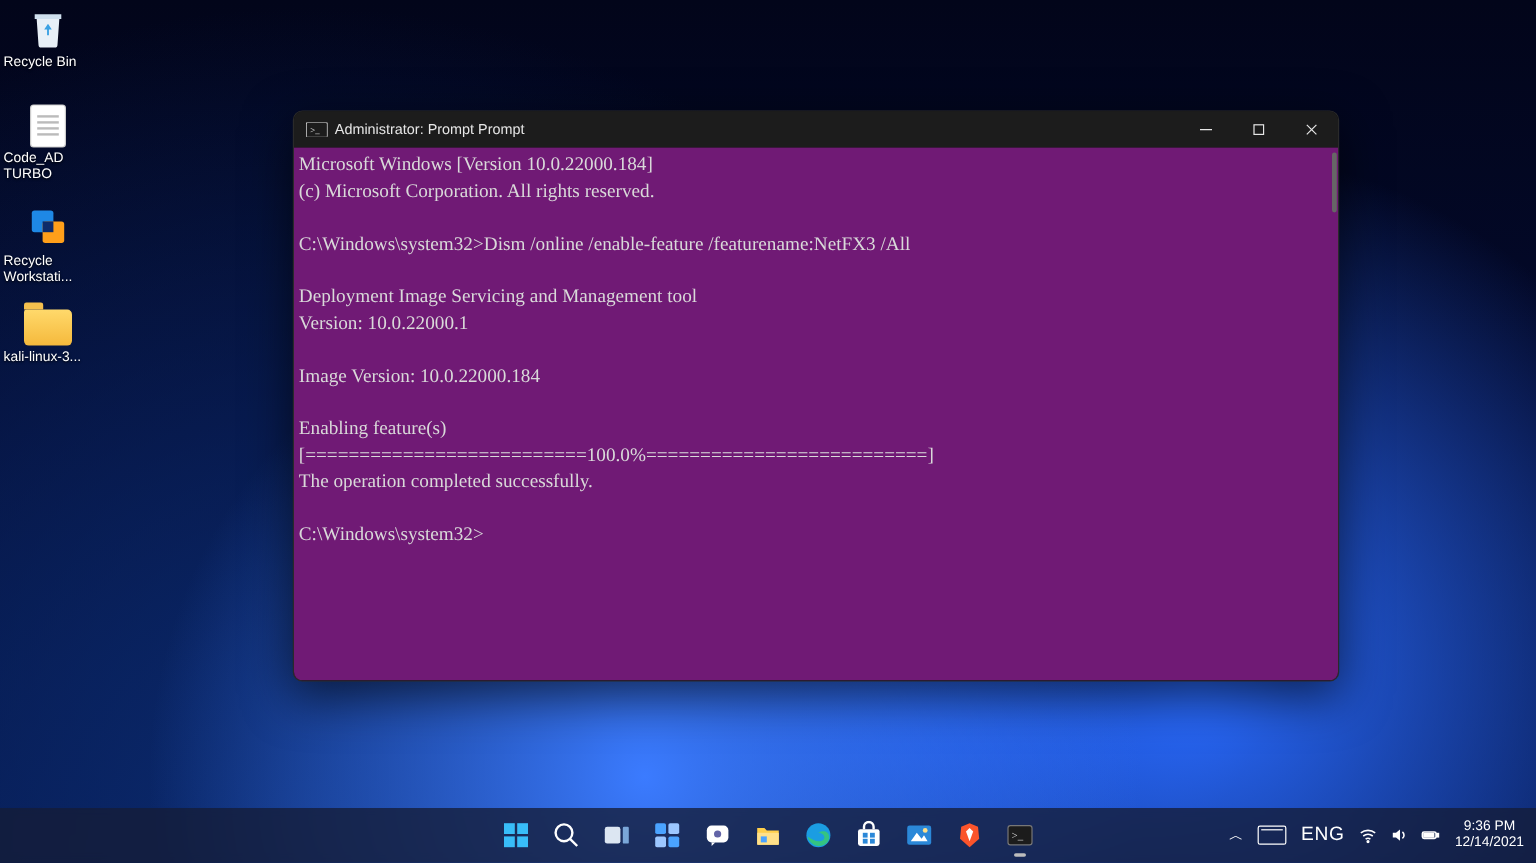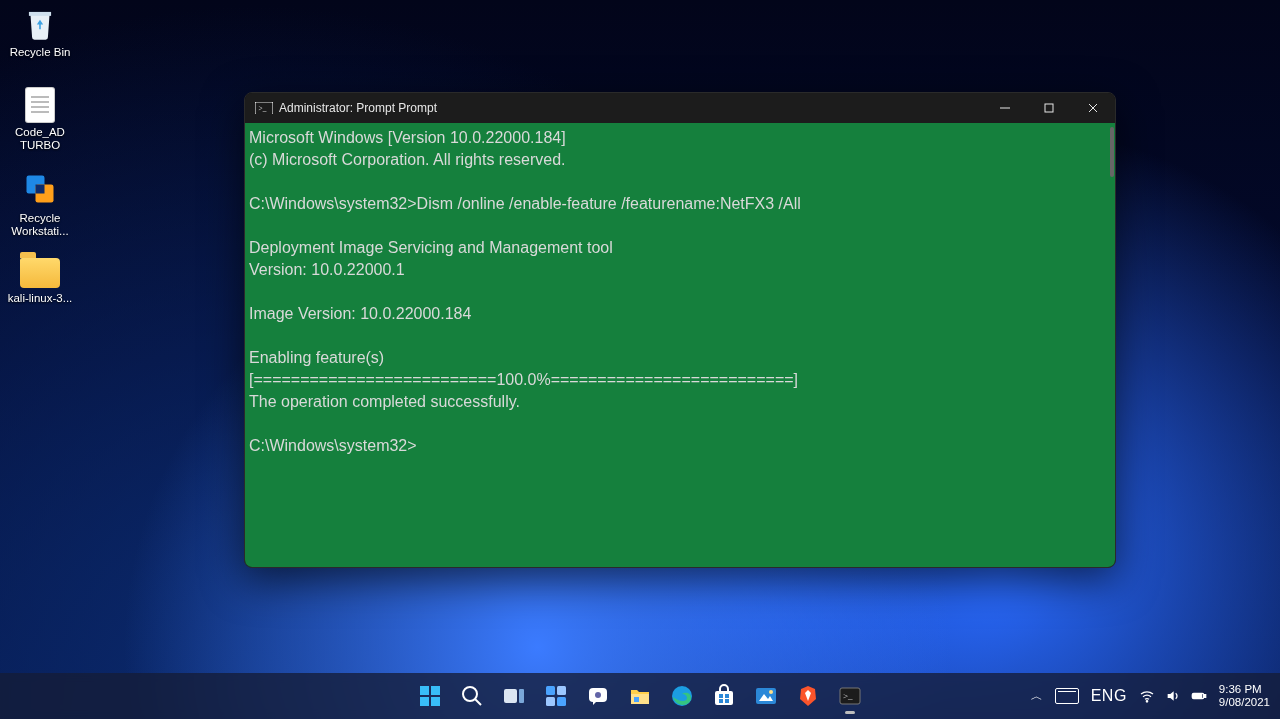--- a/index.html
+++ b/index.html
@@ -6,59 +6,59 @@
   
   #wallpaper{position:absolute;inset:0;
     background:
       radial-gradient(circle at 42% 90%, #3b7bff 0%, rgba(59,123,255,0) 42%),
       radial-gradient(circle at 78% 78%, #2a6bff 0%, rgba(42,107,255,0) 38%),
       radial-gradient(circle at 60% 68%, #1e60ff 0%, rgba(30,96,255,0) 34%),
       radial-gradient(circle at 20% 95%, #0b2a6e 0%, rgba(11,42,110,0) 55%),
       linear-gradient(180deg,#02051a 0%,#030a2e 50%,#041445 100%);
   }
   
-  .desk-icon{position:absolute;width:74px;text-align:center;color:#fff;
+  .desk-icon{position:absolute;width:74px;color:#fff;
     font-size:11.5px;line-height:13px;text-shadow:0 1px 2px #000;cursor:default}
   .desk-icon .glyph{width:38px;height:38px;margin:0 auto 4px auto;display:flex;
     align-items:center;justify-content:center;font-size:30px}
   .recycle .glyph{border-radius:4px}
   .txt .glyph{background:#fff;border-radius:2px;box-shadow:0 0 0 1px #ccc;width:28px;height:34px;position:relative}
   .txt .glyph::after{content:"";position:absolute;top:8px;left:5px;right:5px;height:2px;background:#bbb;box-shadow:0 5px 0 #bbb,0 10px 0 #bbb,0 15px 0 #bbb}
   .folder .glyph{background:linear-gradient(#ffd96b,#f5b93c);width:40px;height:30px;border-radius:2px 4px 4px 4px;position:relative;margin-top:6px}
   .folder .glyph::before{content:"";position:absolute;top:-6px;left:0;width:16px;height:6px;background:#f5c04e;border-radius:2px 2px 0 0}
   .vmware .glyph svg{width:36px;height:36px}
   
   #cmd{position:absolute;left:244px;top:92px;width:870px;height:474px;
     background:#0f0f0f;border:1px solid #2a2a2a;border-radius:8px;
     box-shadow:0 12px 40px rgba(0,0,0,.6);display:flex;flex-direction:column;
     overflow:hidden}
   #cmd-title{height:30px;background:#1c1c1c;display:flex;align-items:center;
     color:#e6e6e6;font-size:12px;user-select:none}
   #cmd-title .icon{width:18px;height:14px;margin:0 6px 0 10px;display:flex;align-items:center;justify-content:center}
   #cmd-title .spacer{flex:1}
   .winbtn{width:44px;height:30px;display:flex;align-items:center;justify-content:center;color:#e6e6e6}
   .winbtn svg{width:10px;height:10px}
-  #cmd-body{flex:1;background:#15803d;color:#d9d9d9;
-    font-family:Liberation Sans, sans-serif;font-size:16px;
+  #cmd-body{flex:1;background:#701a75;color:#d9d9d9;
+    font-family:Liberation Serif, serif;font-size:16px;
     line-height:22px;padding:4px 8px 8px 4px;white-space:pre;overflow:hidden;position:relative}
   #cmd-body .scroll{position:absolute;right:1px;top:4px;width:4px;height:50px;background:#666;border-radius:2px}
   
   #taskbar{position:absolute;left:0;right:0;bottom:0;height:46px;
     background:rgba(20,28,55,.78);backdrop-filter:blur(4px);
     display:flex;align-items:center;color:#fff;font-size:12px}
   #tb-center{position:absolute;left:50%;transform:translateX(-50%);
     display:flex;gap:2px;align-items:center}
   .tb-ico{width:40px;height:40px;display:flex;align-items:center;justify-content:center;
     border-radius:4px;cursor:default;position:relative}
   .tb-ico.active::after{content:"";position:absolute;bottom:2px;left:15px;right:15px;height:3px;background:#bdbdbd;border-radius:2px}
   .tb-ico svg,.tb-ico .emoji{width:24px;height:24px;font-size:22px;line-height:24px}
   #tb-right{margin-left:auto;display:flex;align-items:center;gap:12px;padding-right:10px}
   #tb-right .sys{display:flex;align-items:center;gap:10px}
   #tb-right svg{width:16px;height:16px}
-  #clock{text-align:left;font-size:11.5px;line-height:13px}
+  #clock{text-align:center;font-size:11.5px;line-height:13px}
   .lang{font-size:16px;letter-spacing:.5px}
   .kbico{width:22px;height:14px;border:1px solid #fff;border-radius:2px;position:relative}
   .kbico::after{content:"";position:absolute;inset:2px;border-top:1px solid #fff}
 </style>
 </head>
 <body>
 
 <div id="wallpaper"></div>
 
 <div class="desk-icon recycle" style="left:3px;top:4px">
@@ -244,16 +244,16 @@
           <path d="M16 8a5 5 0 0 1 0 8" fill="none" stroke="#fff" stroke-width="2"></path>
         </svg>
       <svg viewBox="0 0 24 24" fill="none" stroke="#fff" stroke-width="2">
           <rect x="2" y="8" width="17" height="8" rx="2"></rect>
           <rect x="20" y="10" width="2" height="4" fill="#fff"></rect>
           <rect x="4" y="10" width="12" height="4" fill="#fff"></rect>
         </svg>
     </div>
     <div id="clock">
       <div>9:36 PM</div>
-      <div>9/08/2021</div>
+      <div>12/14/2021</div>
     </div>
   </div>
 </div>
 
 </body></html>

